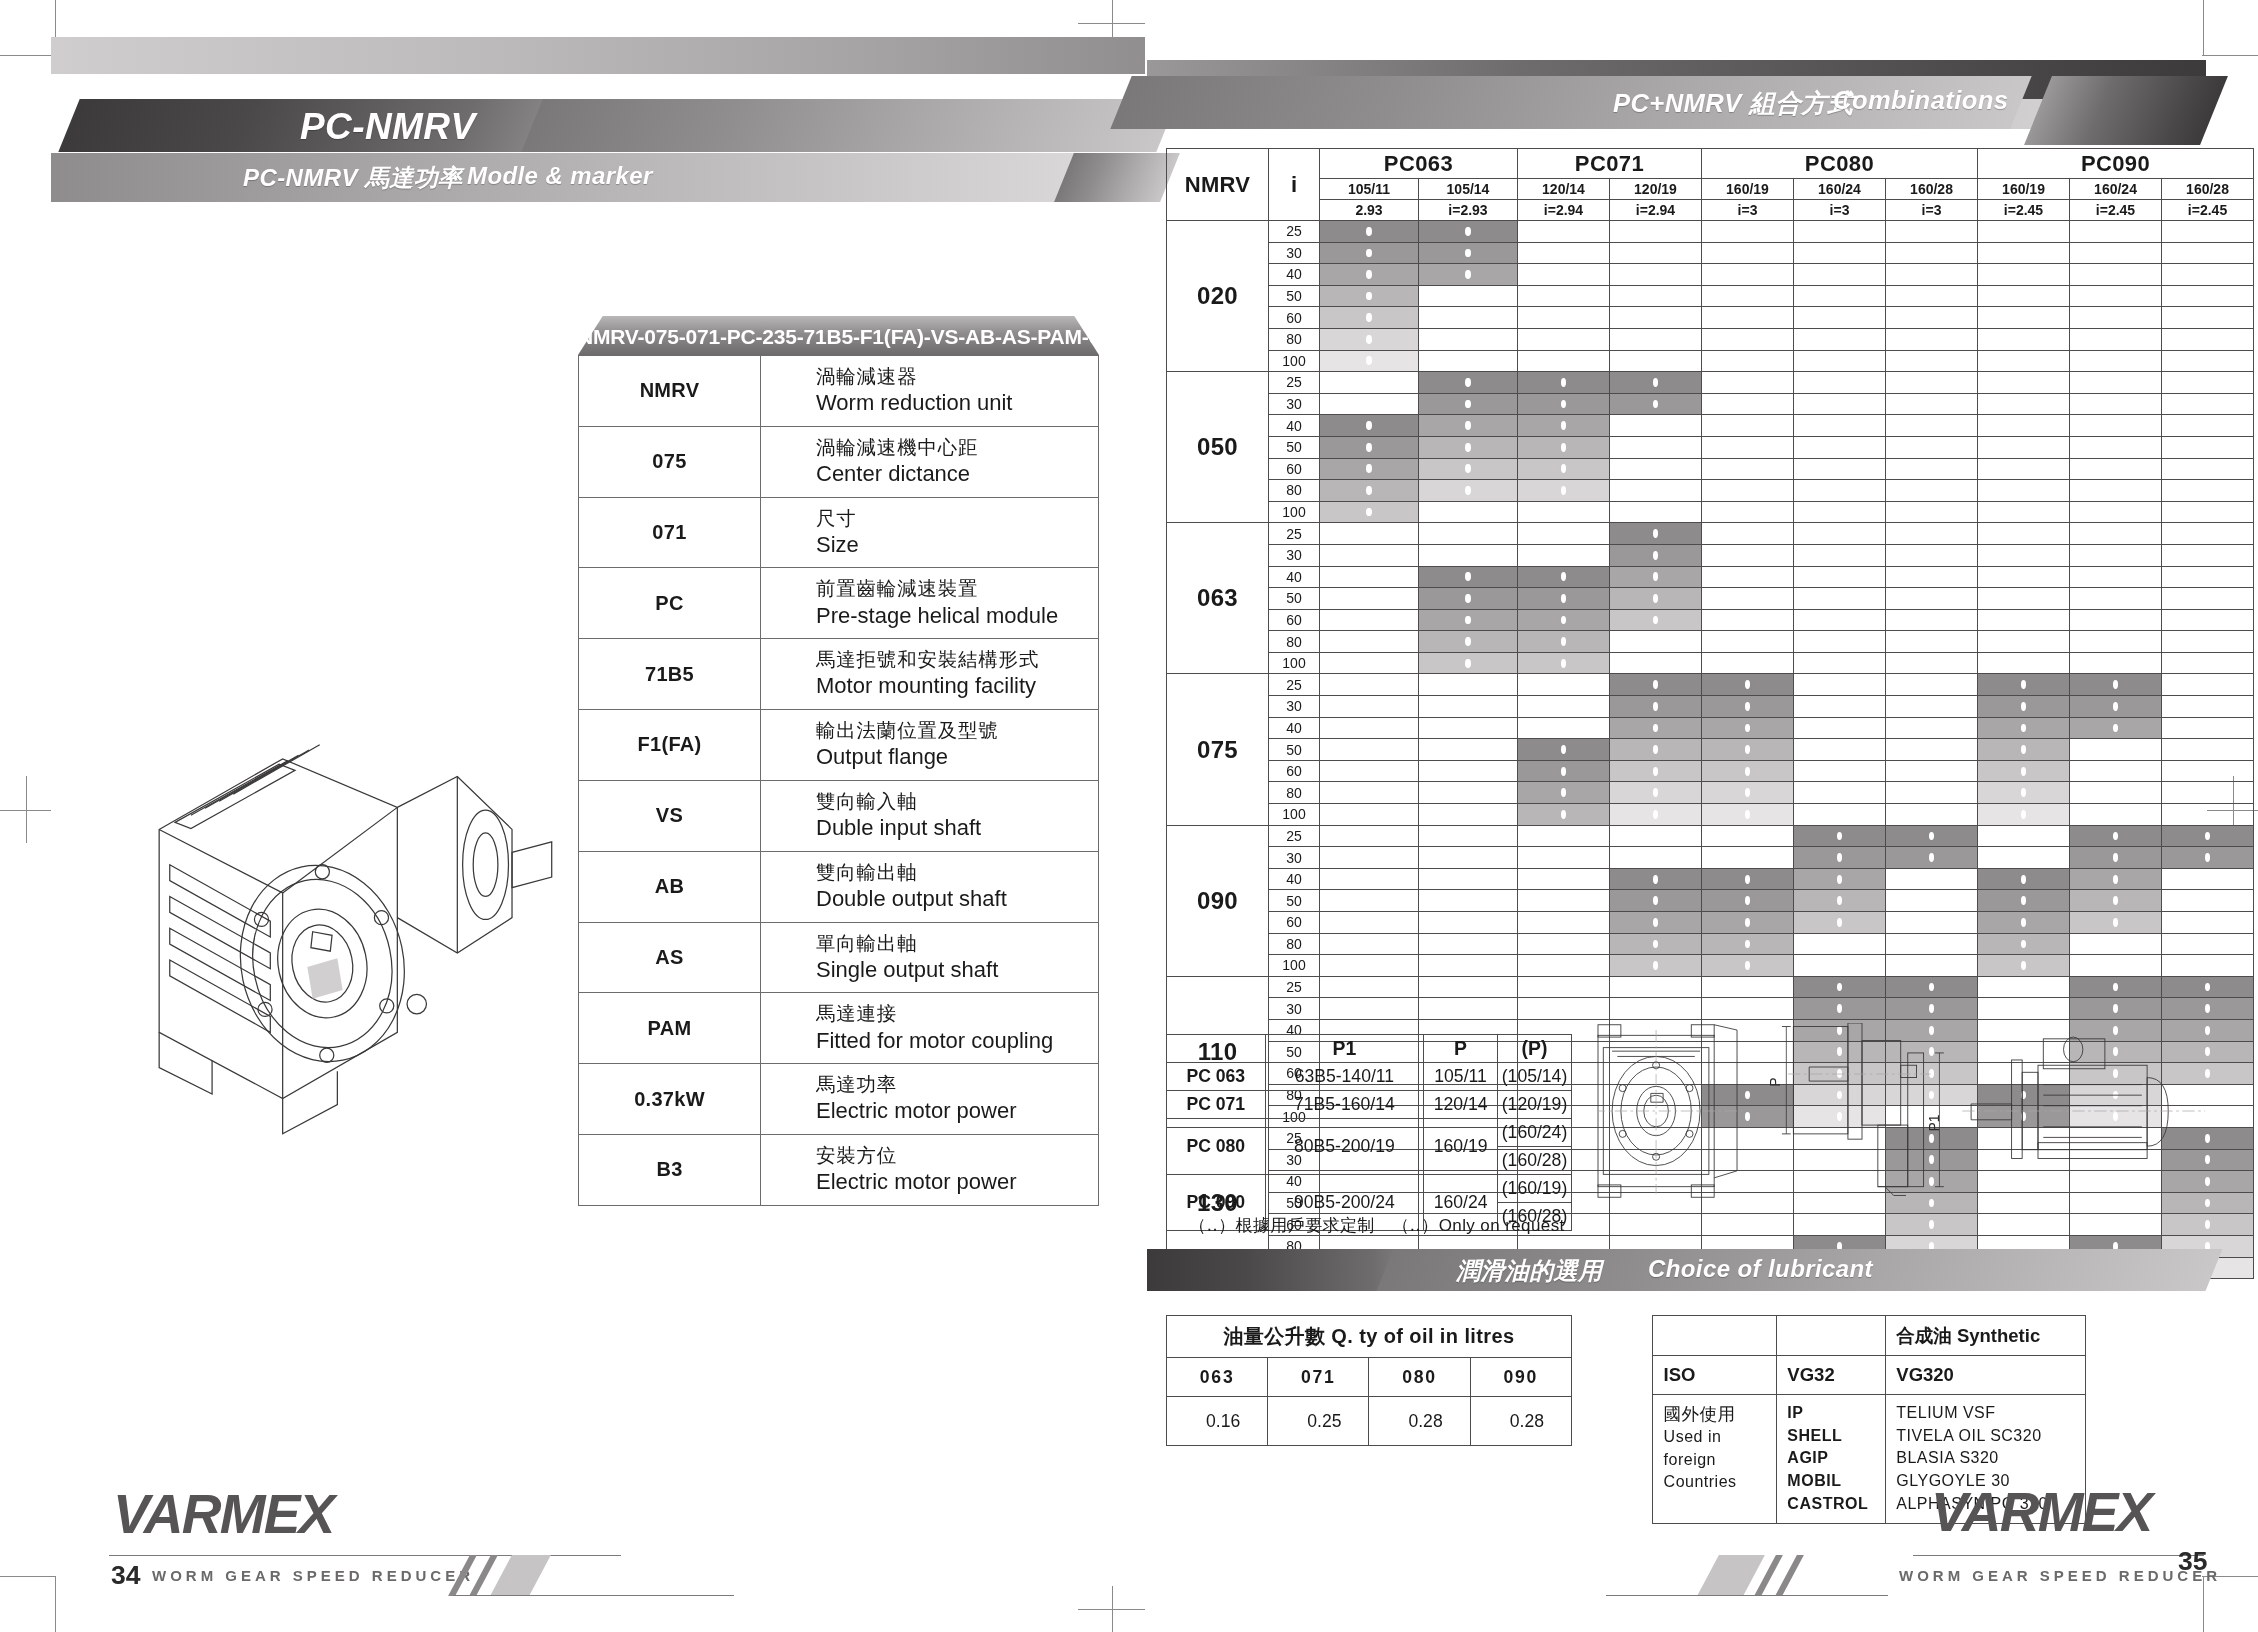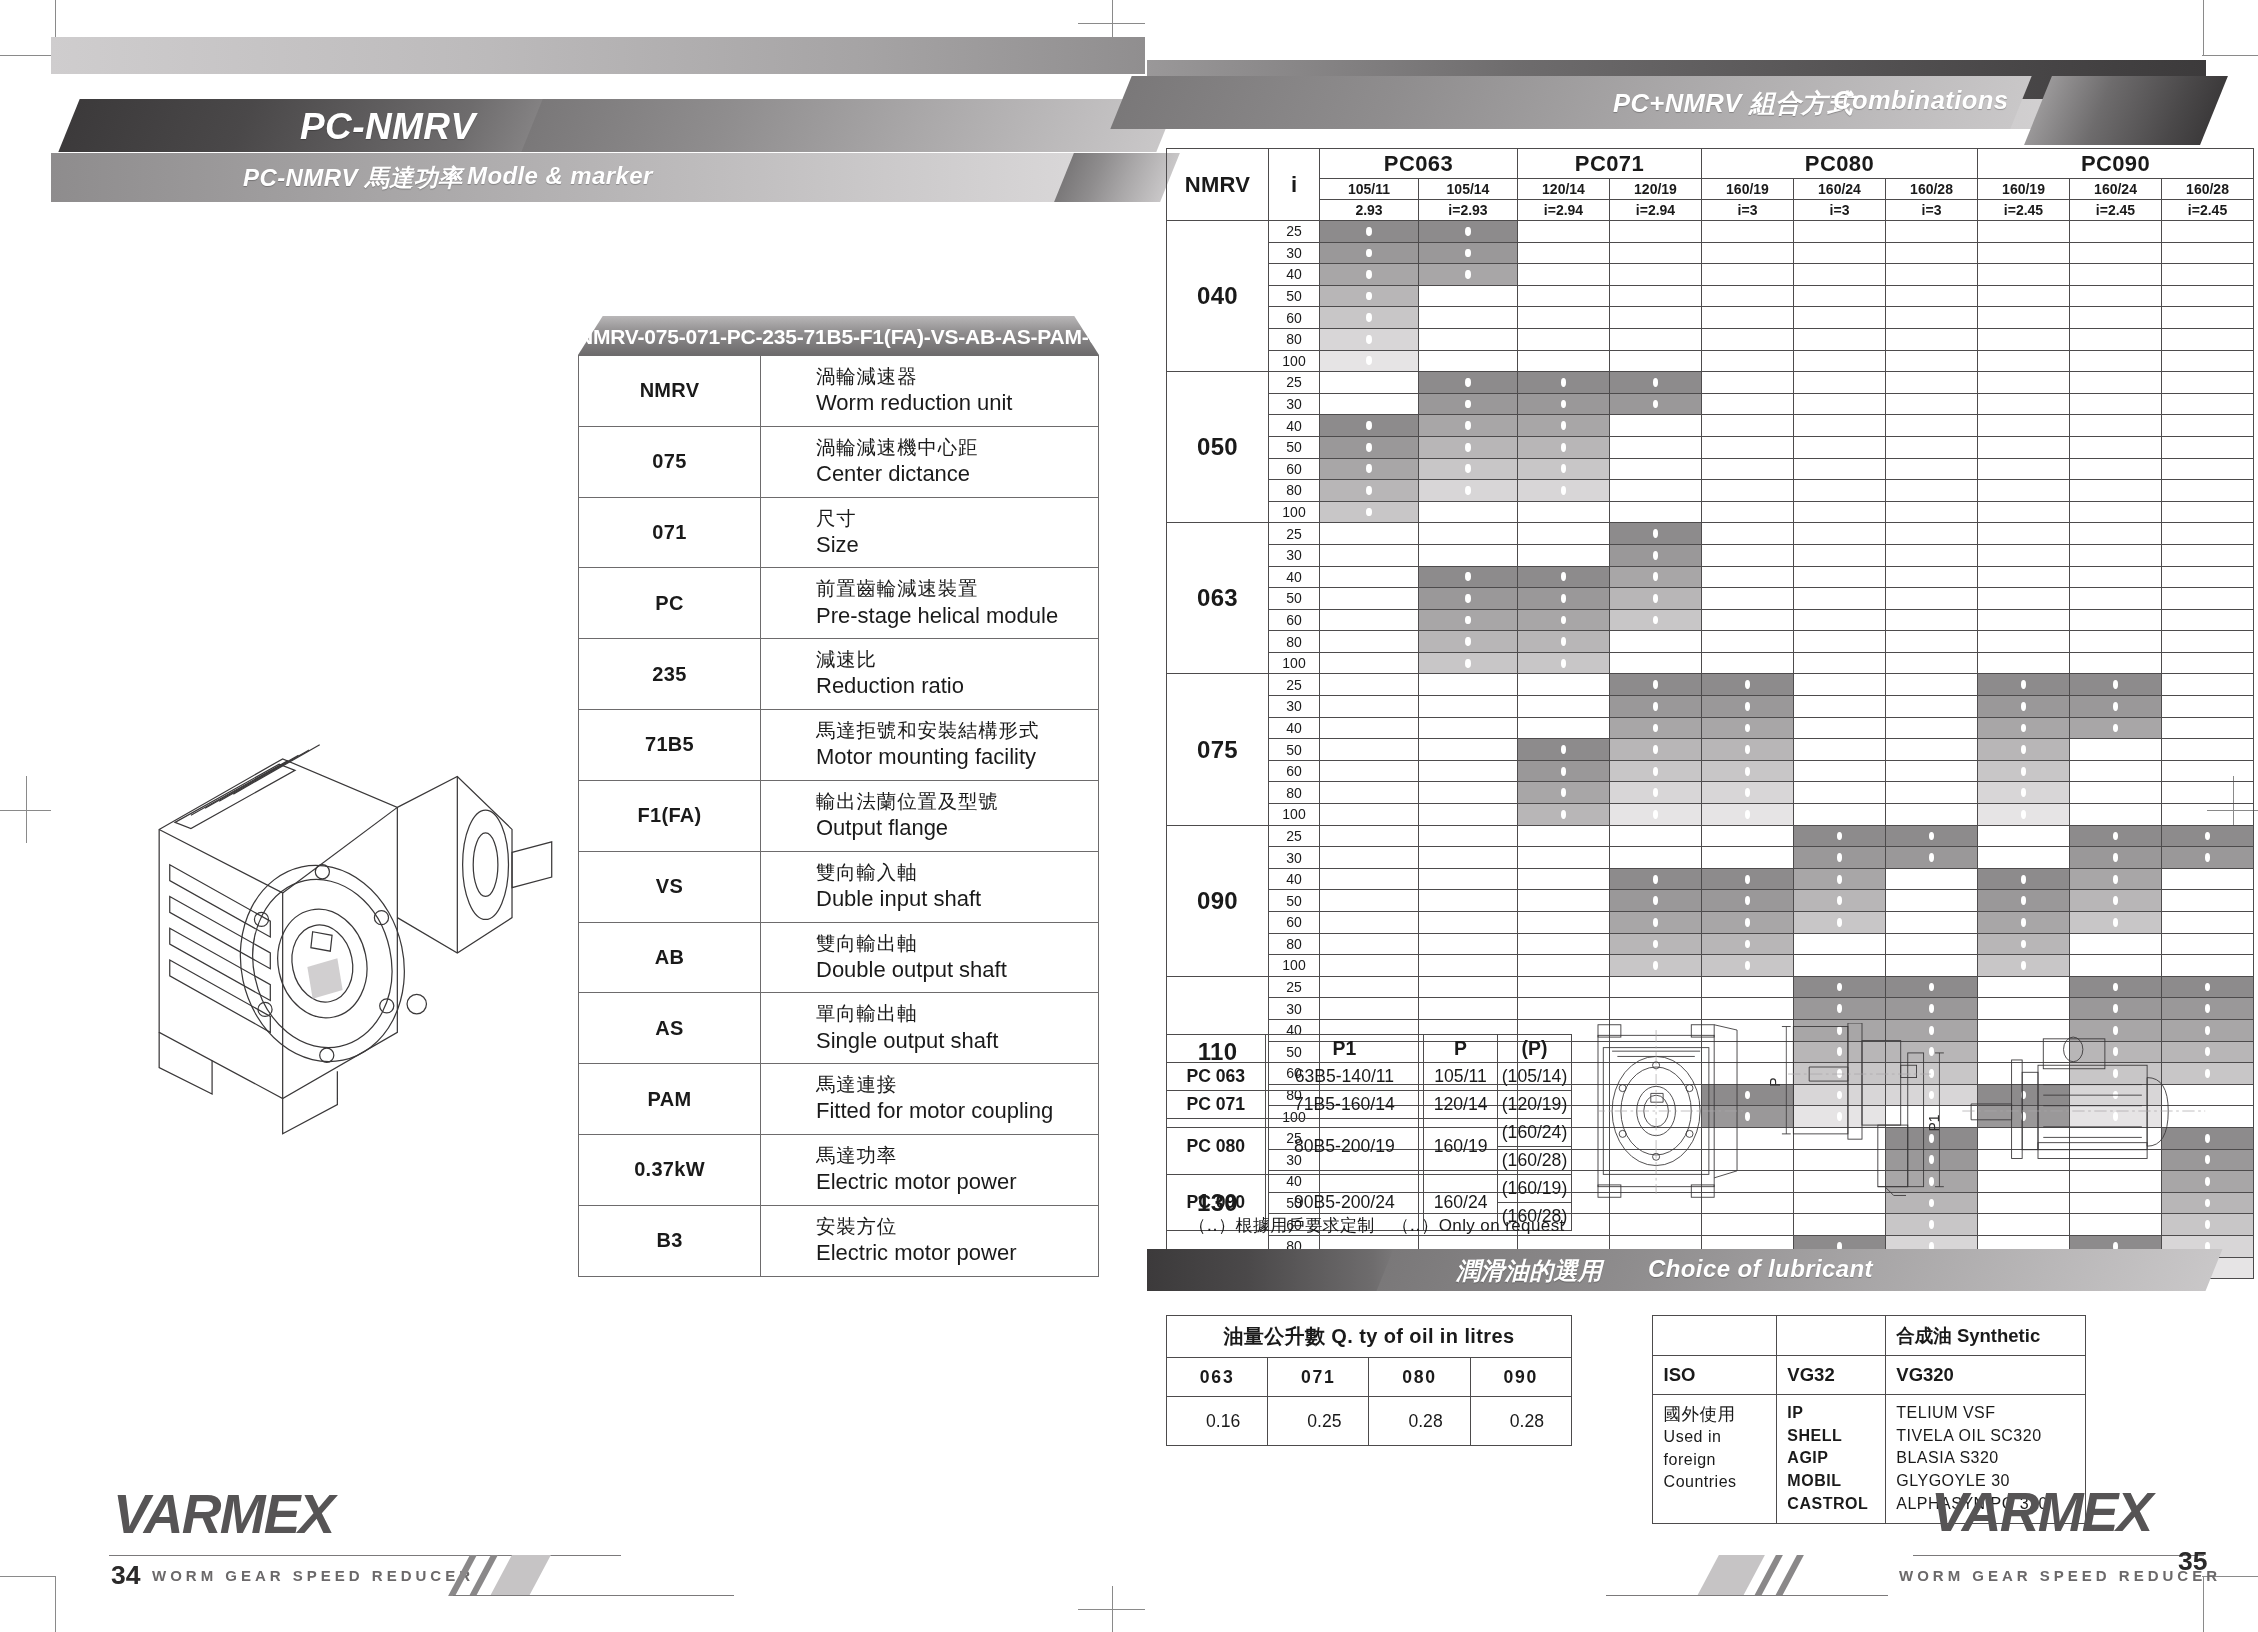--- a/index.html
+++ b/index.html
@@ -230,27 +230,20 @@
             </td>
           </tr>
           <tr>
             <td class="model-code">PC</td>
             <td class="model-desc">
               <span class="cn">前置齒輪減速裝置</span>
               <span class="en">Pre-stage helical module</span>
             </td>
           </tr>
           <tr>
-            <td class="model-code">235</td>
-            <td class="model-desc">
-              <span class="cn">減速比</span>
-              <span class="en">Reduction ratio</span>
-            </td>
-          </tr>
-          <tr>
             <td class="model-code">71B5</td>
             <td class="model-desc">
               <span class="cn">馬達拒號和安裝結構形式</span>
               <span class="en">Motor mounting facility</span>
             </td>
           </tr>
           <tr>
             <td class="model-code">F1(FA)</td>
             <td class="model-desc">
               <span class="cn">輸出法蘭位置及型號</span>
@@ -421,21 +414,21 @@
             <th class="th-sub2">i=3</th>
             <th class="th-sub2">i=3</th>
             <th class="th-sub2">i=3</th>
             <th class="th-sub2">i=2.45</th>
             <th class="th-sub2">i=2.45</th>
             <th class="th-sub2">i=2.45</th>
           </tr>
         </thead>
       <tbody id="comb-tbody">
           <tr>
-            <td rowspan="7" class="c-size">040</td>
+            <td rowspan="7" class="c-size">020</td>
             <td class="c-i">25</td>
             <td class="cell g0">
               <span class="dot"></span>
             </td>
             <td class="cell g0">
               <span class="dot"></span>
             </td>
             <td class="cell"></td>
             <td class="cell"></td>
             <td class="cell"></td>

